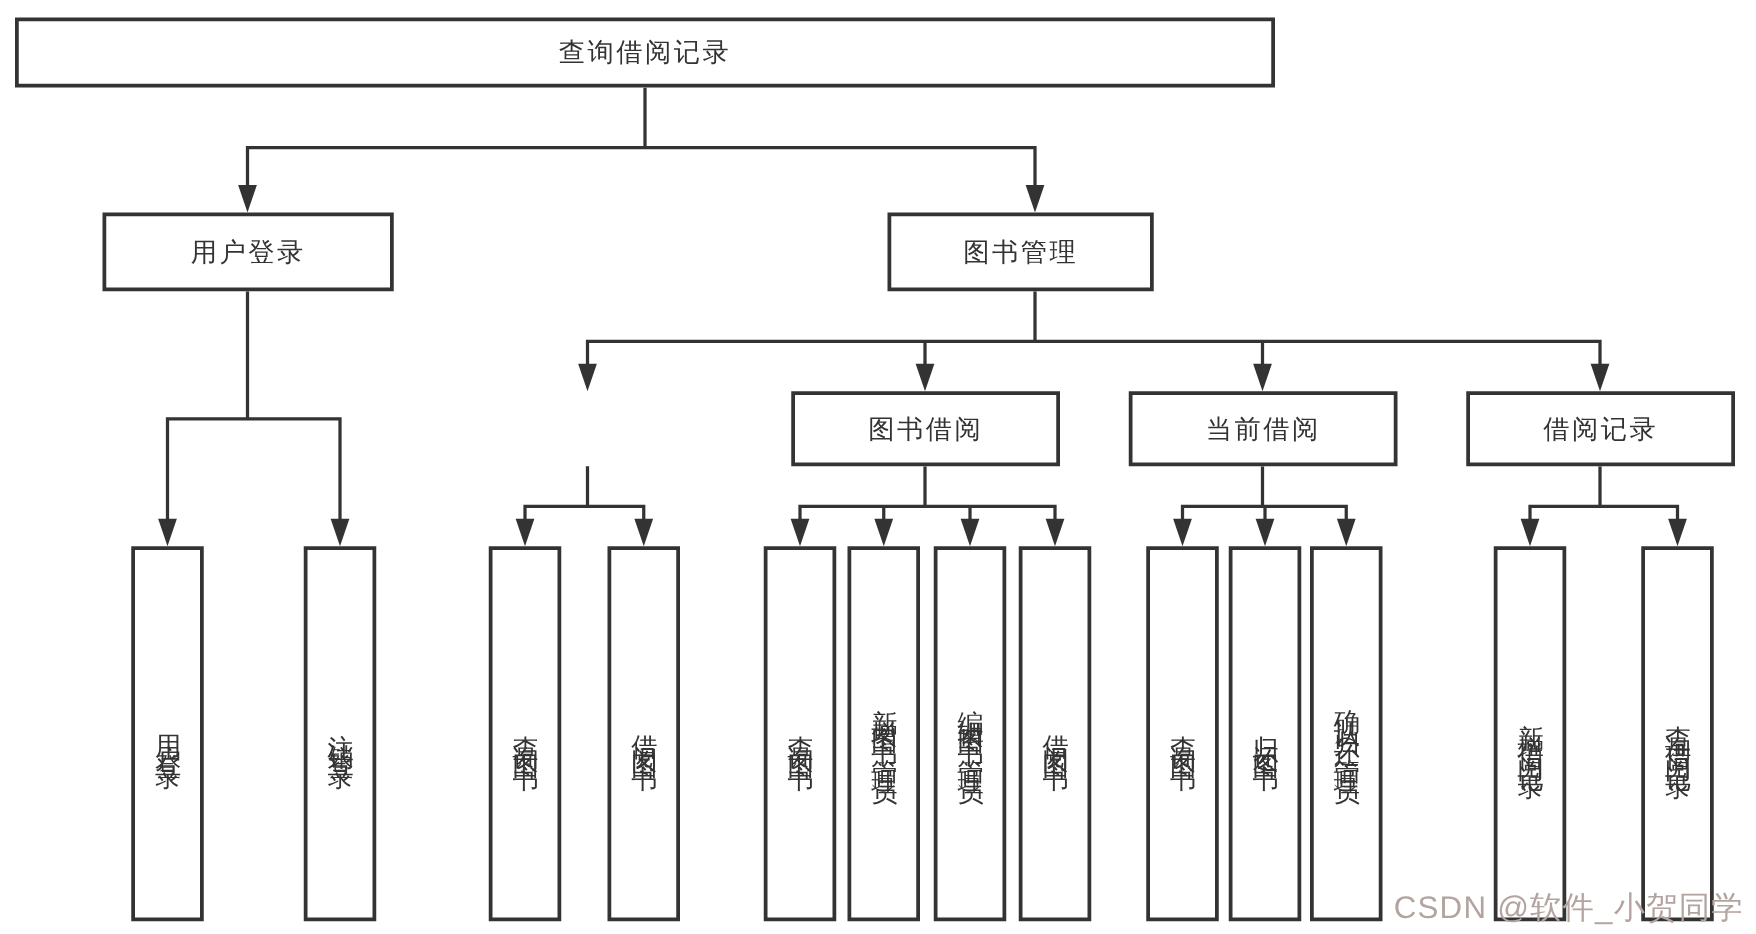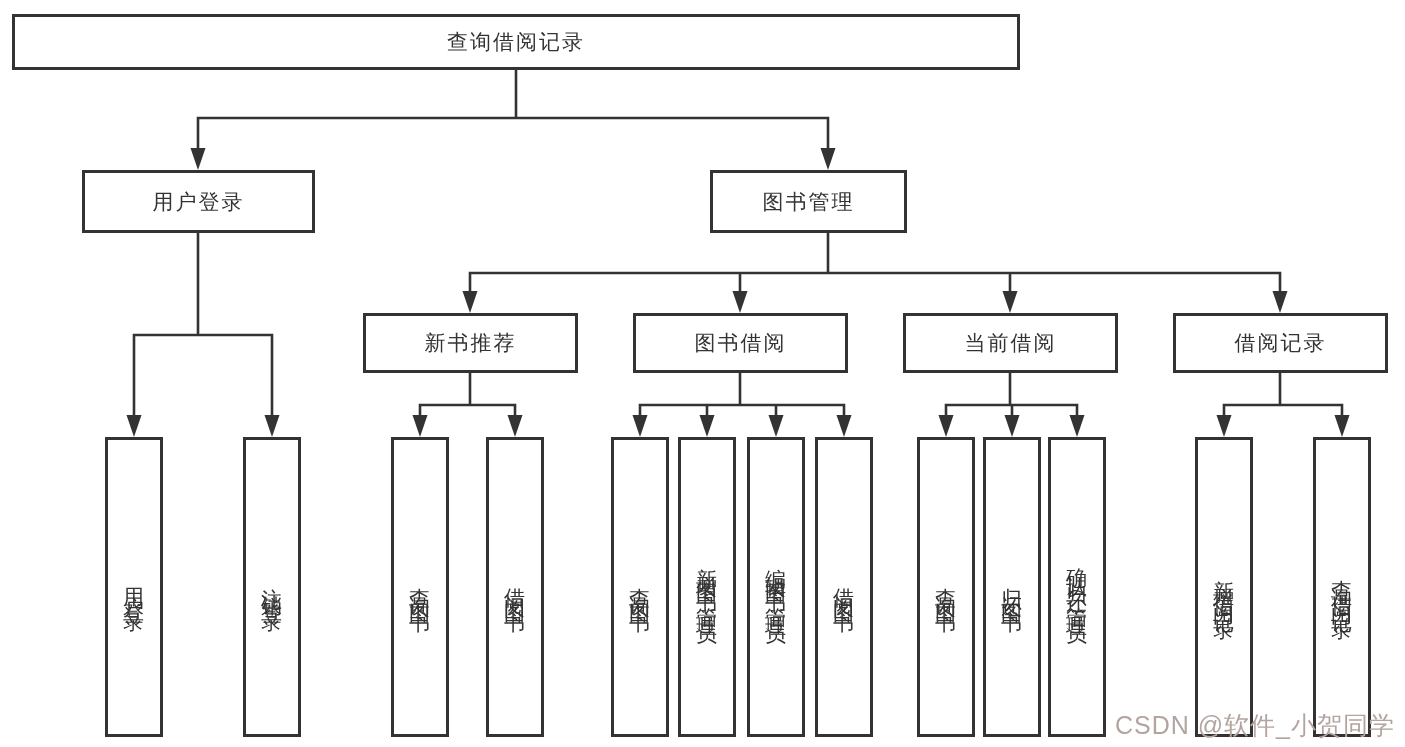--- a/index.html
+++ b/index.html
@@ -35,21 +35,21 @@
   }
   .vlabel {
     writing-mode: vertical-rl;
     font-size: 21px;
     letter-spacing: 8px;
     color: #333333;
     line-height: 1;
   }
   .root-box    { left: 12px;  top: 14px;  width: 1008px; height: 56px; }
   .lvl2-login  { left: 82px;  top: 170px; width: 233px;  height: 63px; }
-  .lvl2-mgmt   { left: 710px; top: 170px; width: 197px;  height: 63px; }
+  .lvl2-mgmt   { left: 710px; top: 170px; width: 213px;  height: 63px; }
   .lvl3 { top: 313px; width: 215px; height: 60px; }
   .lvl3-nbr { left: 363px; }
   .lvl3-bb  { left: 633px; }
   .lvl3-cb  { left: 903px; }
   .lvl3-br  { left: 1173px; }
   .leaf { top: 437px; width: 58px; height: 300px; }
   .leaf-login   { left: 105px; }
   .leaf-logout  { left: 243px; }
   .leaf-nbr-q   { left: 391px; }
   .leaf-nbr-b   { left: 486px; }
@@ -124,23 +124,20 @@
     <span class="hlabel">查询借阅记录</span>
   </div>
 
   <div class="box lvl2-login">
     <span class="hlabel">用户登录</span>
   </div>
   <div class="box lvl2-mgmt">
     <span class="hlabel">图书管理</span>
   </div>
 
-  <div class="box lvl3 lvl3-nbr">
-    <span class="hlabel">新书推荐</span>
-  </div>
   <div class="box lvl3 lvl3-cb">
     <span class="hlabel">当前借阅</span>
   </div>
   <div class="box lvl3 lvl3-bb">
     <span class="hlabel">图书借阅</span>
   </div>
   <div class="box lvl3 lvl3-br">
     <span class="hlabel">借阅记录</span>
   </div>
 

